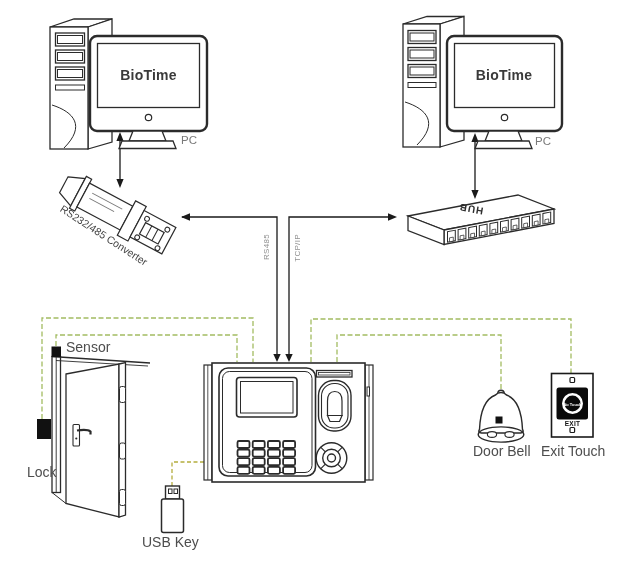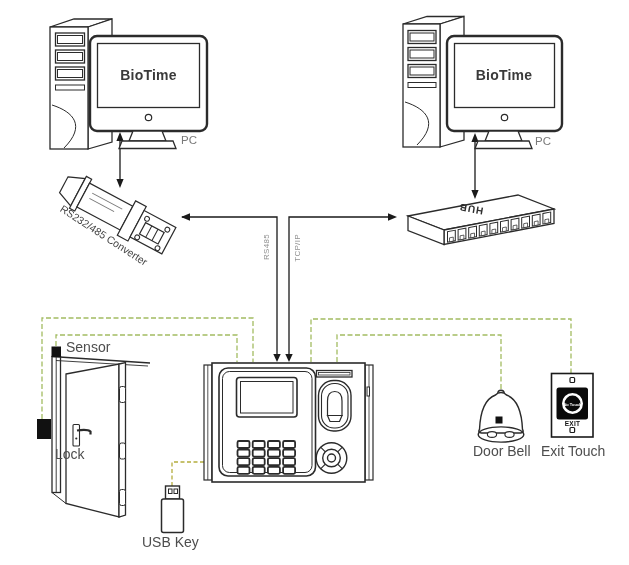--- a/index.html
+++ b/index.html
@@ -273,21 +273,21 @@
   <div class="pc-label" style="left:535px;top:135px;">PC</div>
 
   <div class="conv-label">RS232/485 Converter</div>
 
   <div class="hub-label">HUB</div>
 
   <div class="rot" style="left:265.5px;top:247px;">RS485</div>
   <div class="rot" style="left:296.5px;top:248px;">TCP/IP</div>
 
   <div class="lbl" style="left:66px;top:339.5px;">Sensor</div>
-  <div class="lbl" style="left:27px;top:447px;margin-left:28px;">Lock</div>
+  <div class="lbl" style="left:27px;top:465px;">Lock</div>
 
   <div class="lbl center" style="left:142px;top:535px;width:52px;">USB Key</div>
   <div class="lbl center" style="left:473px;top:444px;width:56px;">Door Bell</div>
   <div class="lbl center" style="left:541px;top:444px;width:62px;">Exit Touch</div>
 
   <div class="exit-text">EXIT</div>
   <div class="notouch-text">No Touch</div>
 </div>
 
 </body></html>

